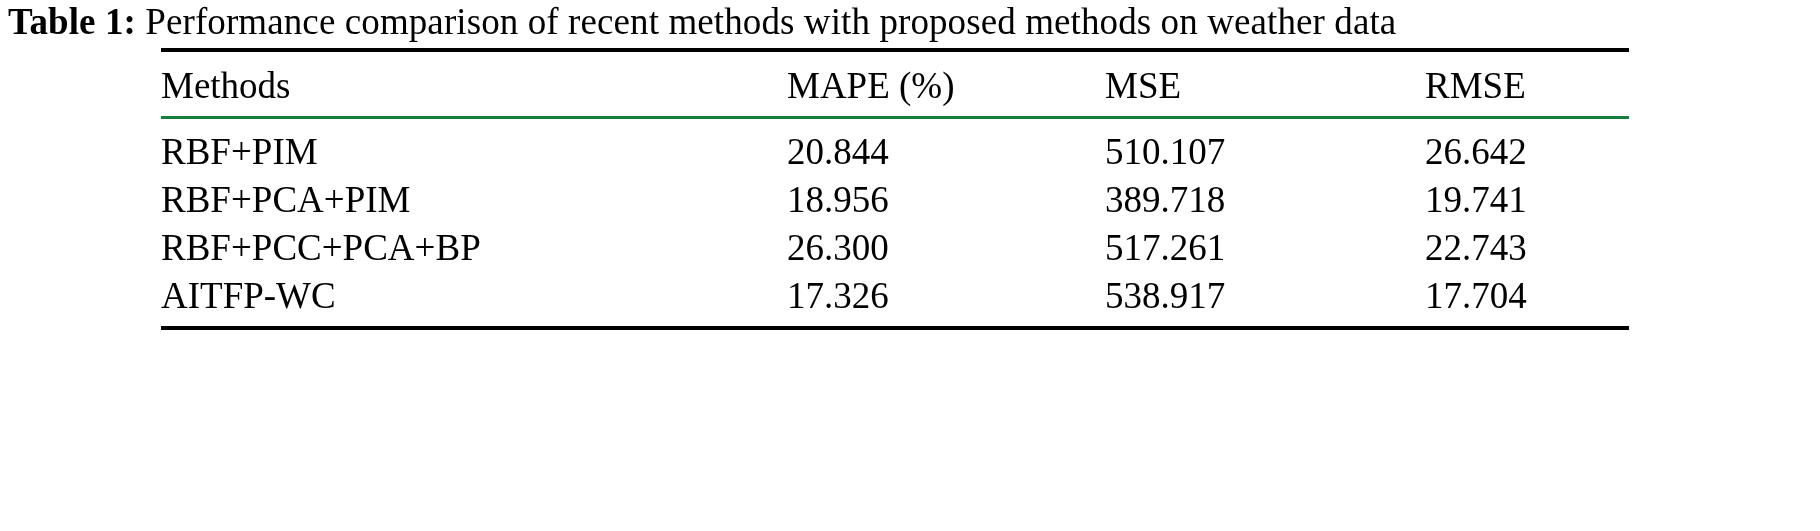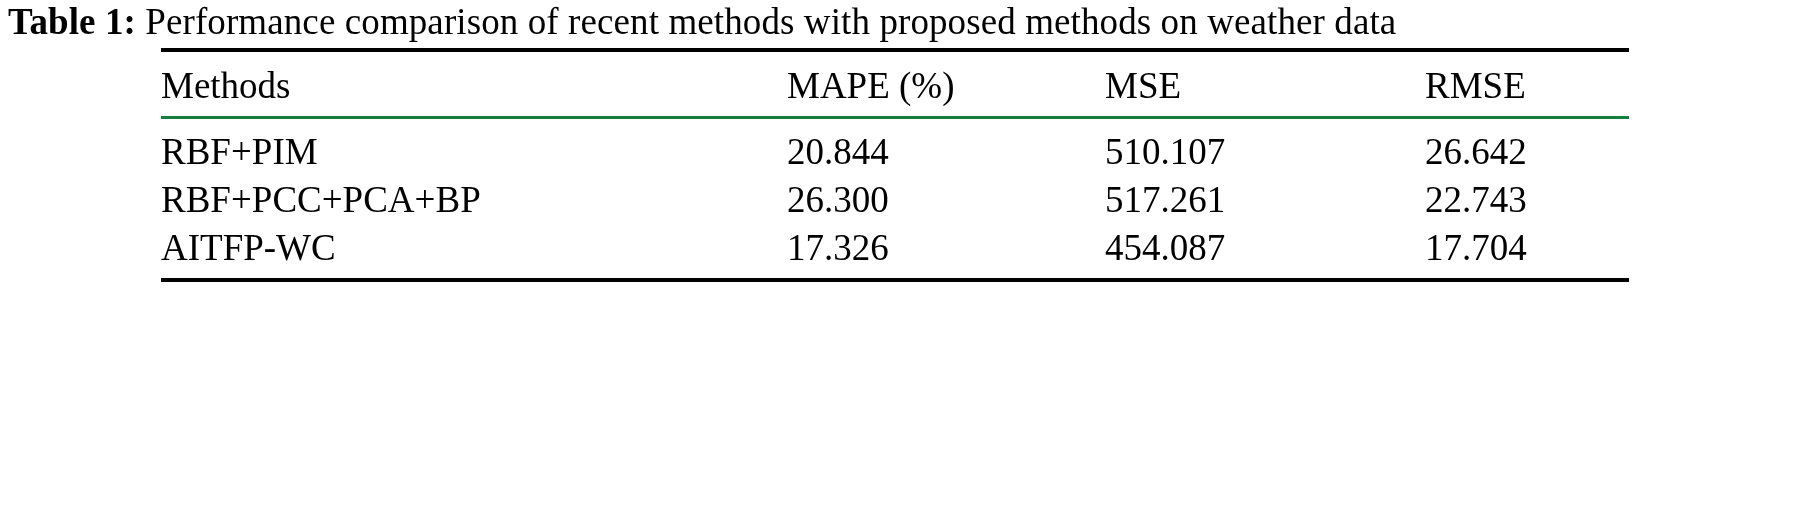--- a/index.html
+++ b/index.html
@@ -106,29 +106,35 @@
         </tr>
       </thead>
       <tbody>
         <tr>
           <td class="rule-mid">RBF+PIM</td>
           <td class="rule-mid">20.844</td>
           <td class="rule-mid">510.107</td>
           <td class="rule-mid">26.642</td>
         </tr>
         <tr>
+          <td>RBF+PCA+PIM</td>
+          <td>18.956</td>
+          <td>389.718</td>
+          <td>19.741</td>
+        </tr>
+        <tr>
           <td>RBF+PCC+PCA+BP</td>
           <td>26.300</td>
           <td>517.261</td>
           <td>22.743</td>
         </tr>
         <tr>
           <td>AITFP-WC</td>
           <td>17.326</td>
-          <td>454.087</td>
+          <td>538.917</td>
           <td>17.704</td>
         </tr>
       </tbody>
       <tfoot>
         <tr>
           <td class="rule-bot" colspan="4"></td>
         </tr>
       </tfoot>
     </table>
   </div>

